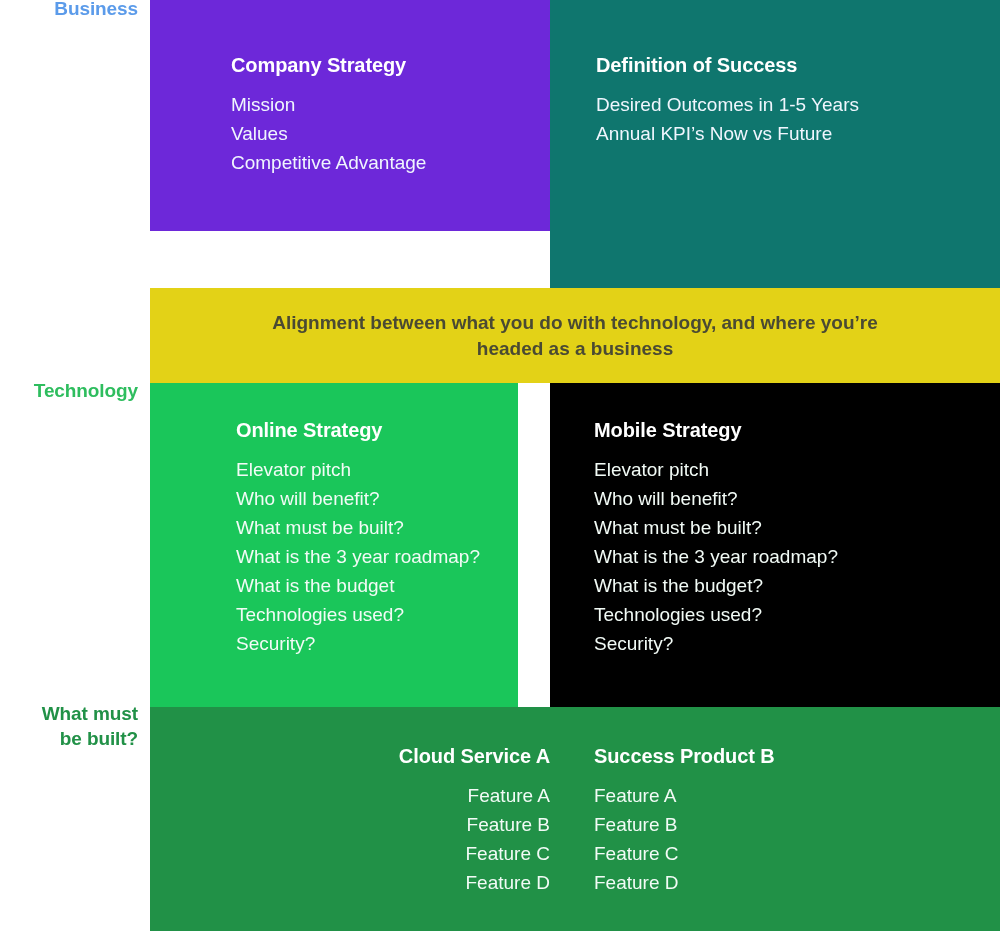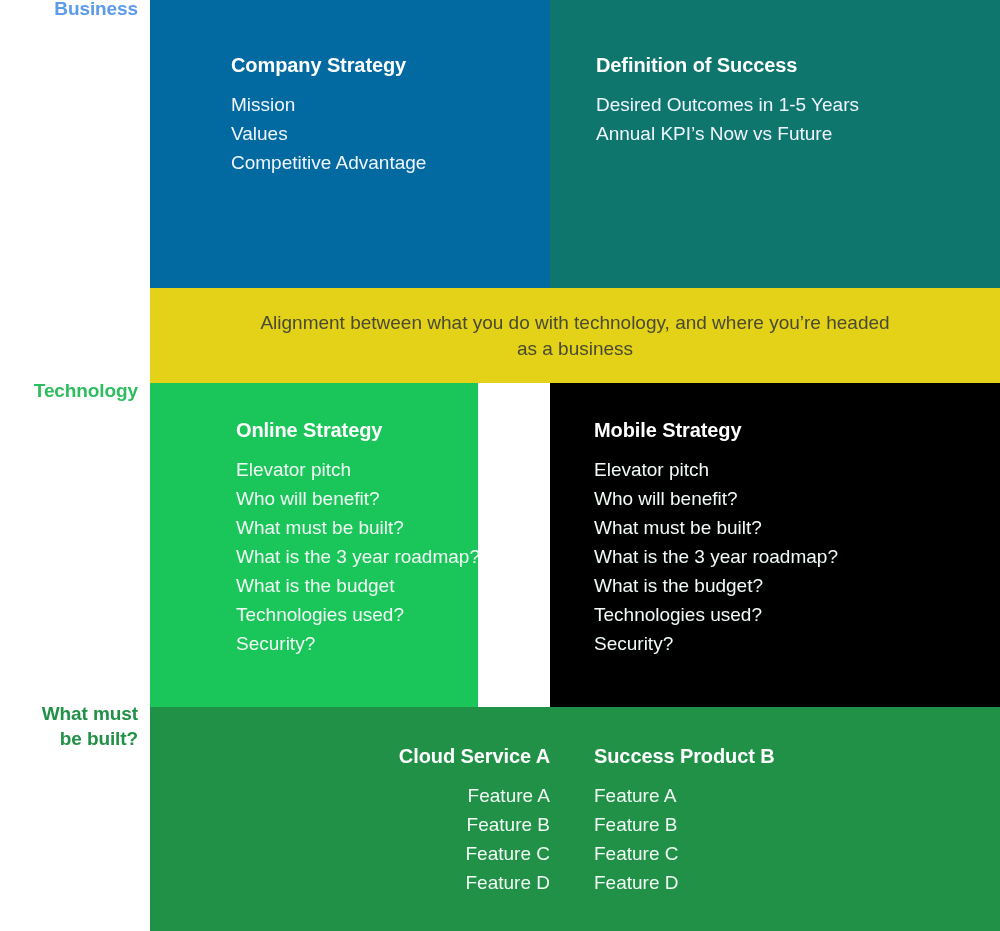--- a/index.html
+++ b/index.html
@@ -46,22 +46,22 @@
 
   
   .block {
     position: absolute;
     box-sizing: border-box;
   }
 
   
   #block-company-strategy {
     left: 150px;  top: 0px;
-    width: 400px; height: 288px;
-    background: #0369a1;
+    width: 400px; height: 231px;
+    background: #6d28d9;
   }
   #block-definition-of-success {
     left: 550px;  top: 0px;
     width: 450px; height: 288px;
     background: #0f766e;
   }
 
   
   #block-alignment {
     left: 150px;  top: 288px;
@@ -70,27 +70,27 @@
     display: flex;
     align-items: center;
     justify-content: center;
   }
   #alignment-text {
     color: #4a4a33;
     font-size: 19px;
     line-height: 26px;
     text-align: center;
     max-width: 640px;
-    font-weight: 400;
+    font-weight: 700;
   }
 
   
   #block-online-strategy {
     left: 150px;  top: 383px;
-    width: 328px; height: 324px;
+    width: 368px; height: 324px;
     background: #1ac65a;
   }
   #block-mobile-strategy {
     left: 550px;  top: 383px;
     width: 450px; height: 324px;
     background: #000000;
   }
 
   
   #block-cloud-service-a {

